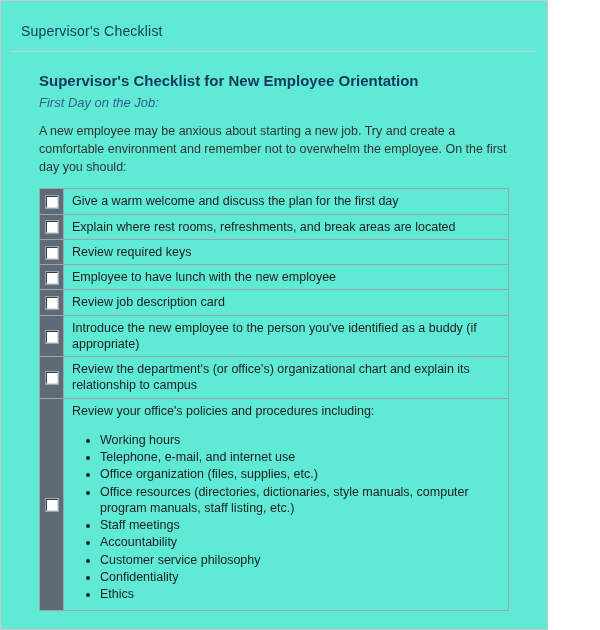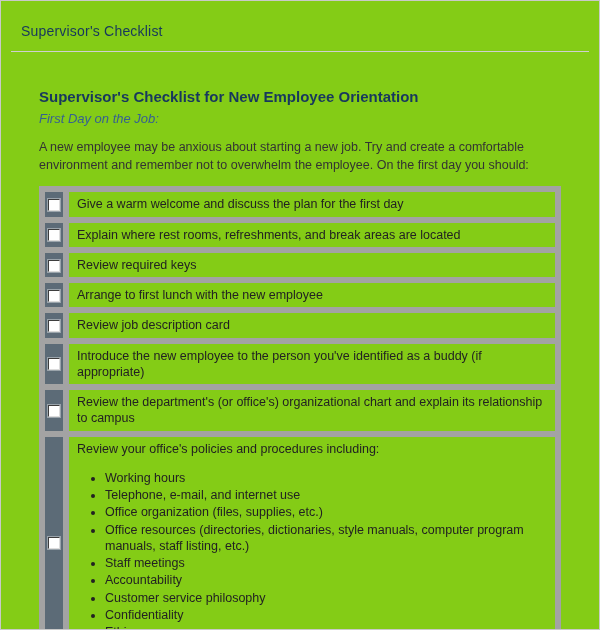--- a/index.html
+++ b/index.html
@@ -3,42 +3,42 @@
 <meta charset="utf-8">
 <style>
   * { box-sizing: border-box; }
   html, body { margin: 0; padding: 0; }
   body {
     width: 600px; height: 630px;
     background: #ffffff;
     font-family: "Liberation Sans", "DejaVu Sans", sans-serif;
   }
   .page {
-    width: 600px; height: 630px;
+    width: 548px; height: 630px;
     border: 1px solid #c9c9c9;
-    background: #84cc16;
+    background: #5eead4;
     overflow: hidden;
   }
   .top-title {
     color: #17375E;
     font-size: 14px;
     padding: 22px 20px 12px 20px;
     letter-spacing: 0.2px;
   }
   .rule {
     border: none;
     border-top: 1px solid #cfcfcf;
     margin: 0 10px;
   }
   .content { padding: 0 38px; }
   .heading {
     color: #17375E;
     font-size: 15px;
     font-weight: bold;
-    margin: 36px 0 6px 0;
+    margin: 20px 0 6px 0;
   }
   .subheading {
     color: #366092;
     font-size: 13px;
     font-style: italic;
     font-weight: normal;
     margin: 0 0 4px 0;
   }
   .intro {
     color: #333333;
@@ -46,21 +46,21 @@
     line-height: 1.45;
     margin: 12px 0 12px 0;
   }
   table.checklist {
     width: 100%;
     border-collapse: collapse;
     font-size: 12.5px;
     color: #222222;
   }
   table.checklist td {
-    border: 6px solid #a3a3a3;
+    border: 1px solid #a3a3a3;
     margin-top: 32px;
   }
   .cb-cell {
     background: #5C6B77;
     width: 24px;
     min-width: 24px;
     text-align: center;
     vertical-align: middle;
     padding: 0;
   }
@@ -107,21 +107,21 @@
         <tr>
           <td class="cb-cell"><span class="checkbox"></span></td>
           <td class="txt-cell">Explain where rest rooms, refreshments, and break areas are located</td>
         </tr>
         <tr>
           <td class="cb-cell"><span class="checkbox"></span></td>
           <td class="txt-cell">Review required keys</td>
         </tr>
         <tr>
           <td class="cb-cell"><span class="checkbox"></span></td>
-          <td class="txt-cell">Arrange to first lunch with the new employee</td>
+          <td class="txt-cell">Employee to have lunch with the new employee</td>
         </tr>
         <tr>
           <td class="cb-cell"><span class="checkbox"></span></td>
           <td class="txt-cell">Review job description card</td>
         </tr>
         <tr>
           <td class="cb-cell"><span class="checkbox"></span></td>
           <td class="txt-cell">Introduce the new employee to the person you've identified as a buddy (if appropriate)</td>
         </tr>
         <tr>

